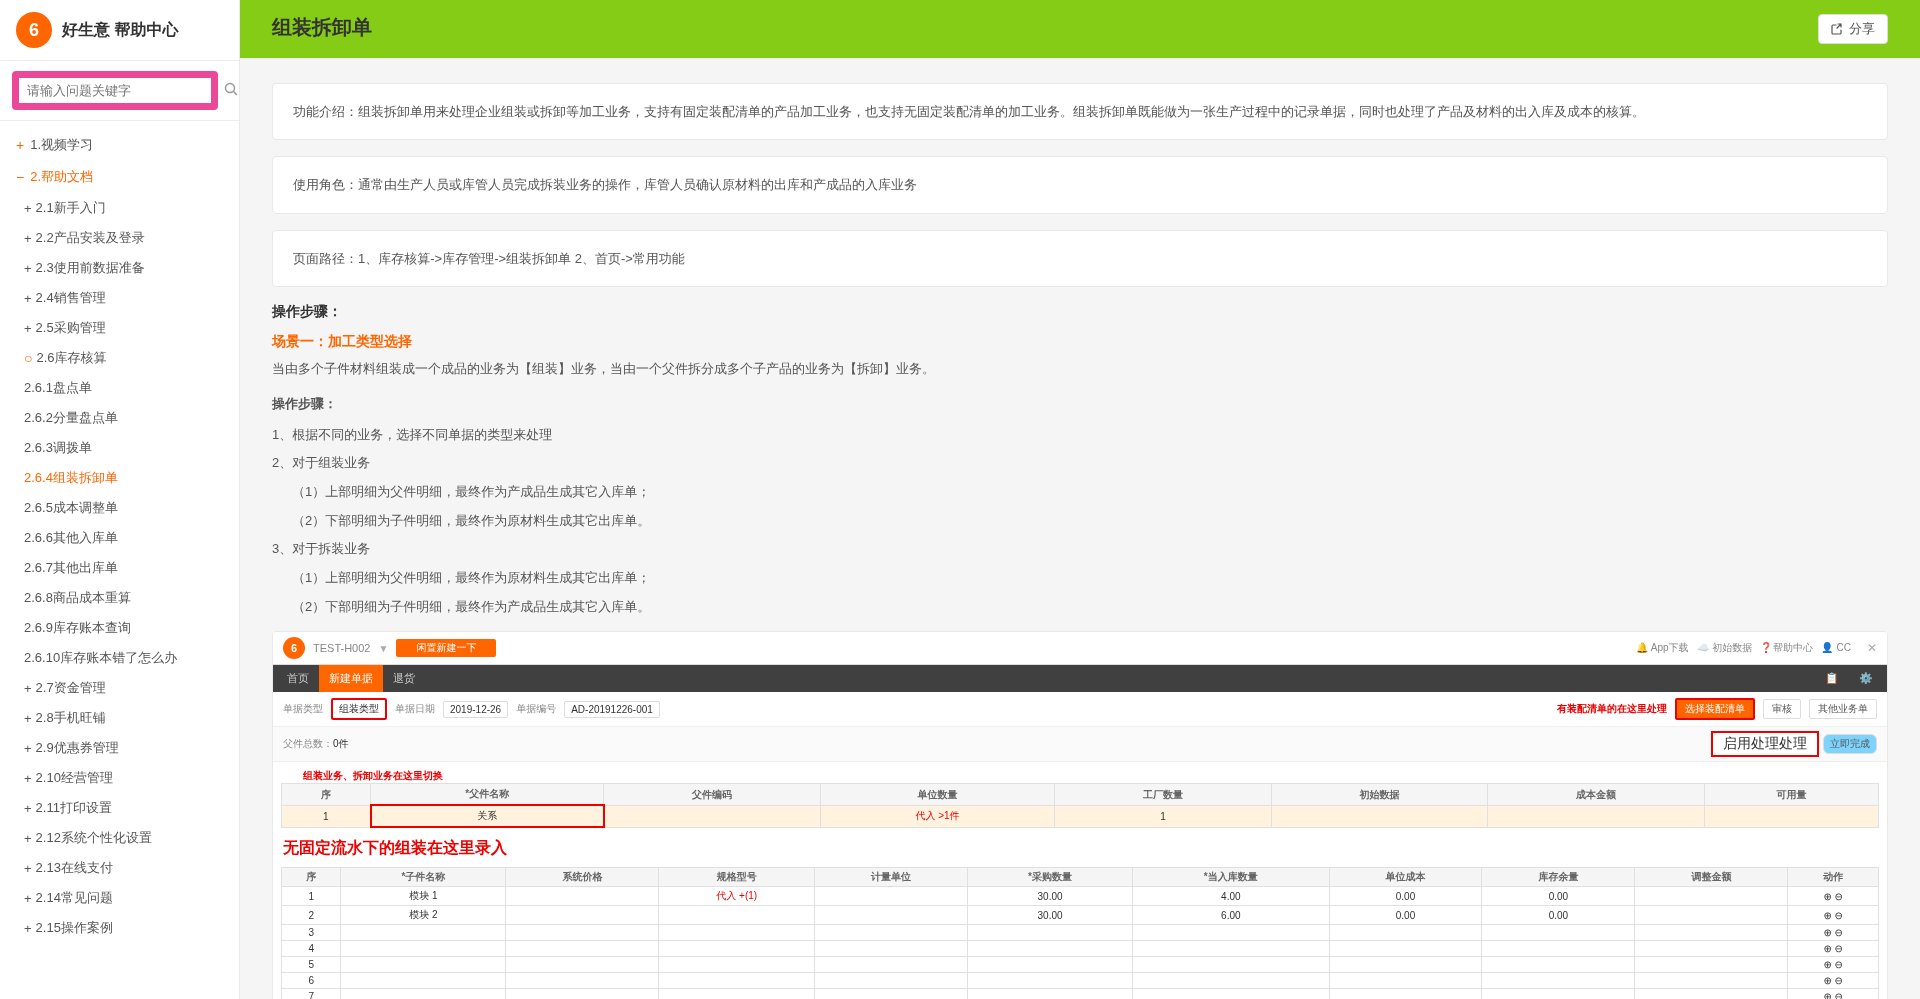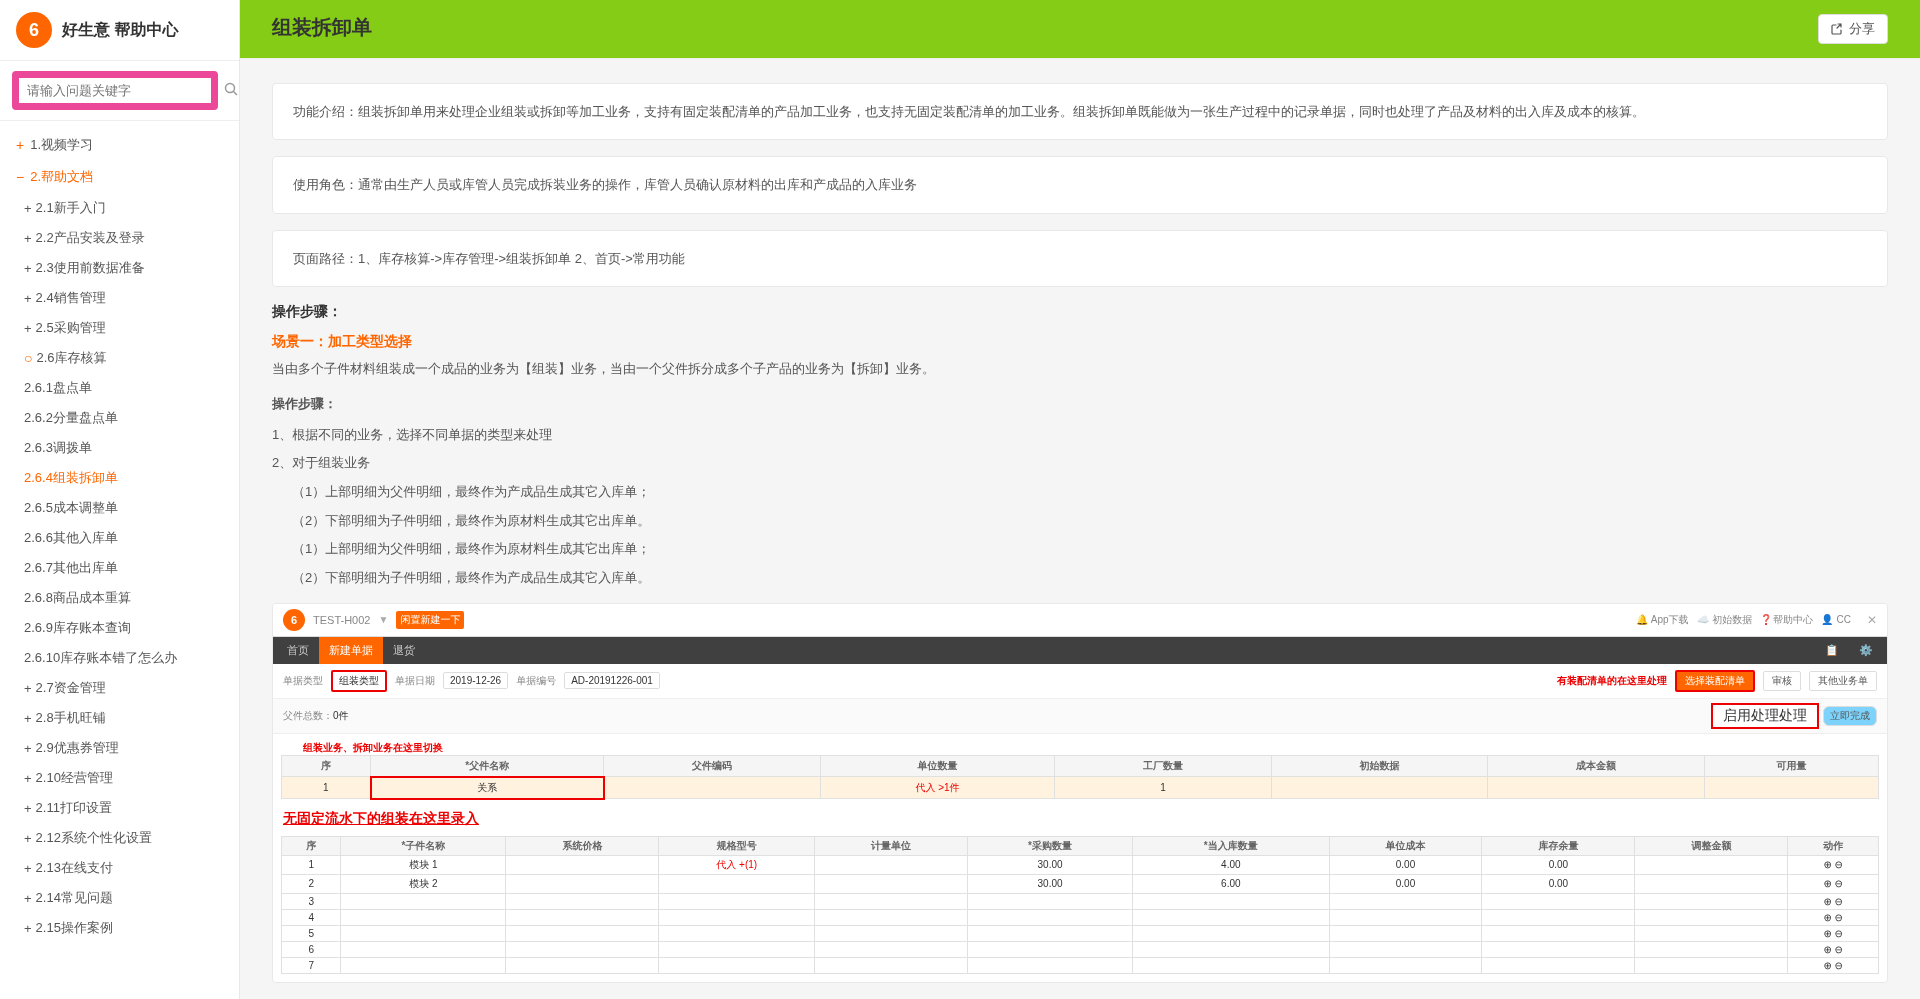--- a/index.html
+++ b/index.html
@@ -376,33 +376,34 @@
         <p>当由多个子件材料组装成一个成品的业务为【组装】业务，当由一个父件拆分成多个子产品的业务为【拆卸】业务。</p>
       </div>
       <div style="margin-top:10px;" class="content-text">
         <p style="font-weight:bold;">操作步骤：</p>
       </div>
       <div class="content-text" style="margin-top:6px;">
         <p>1、根据不同的业务，选择不同单据的类型来处理</p>
         <p>2、对于组装业务</p>
         <p class="indent1">（1）上部明细为父件明细，最终作为产成品生成其它入库单；</p>
         <p class="indent1">（2）下部明细为子件明细，最终作为原材料生成其它出库单。</p>
+        <p>3、对于拆装业务</p>
         <p class="indent1">（1）上部明细为父件明细，最终作为原材料生成其它出库单；</p>
         <p class="indent1">（2）下部明细为子件明细，最终作为产成品生成其它入库单。</p>
       </div>
 
       <div class="screenshot-container">
         <div class="inner-app-wrapper">
 
           <div class="inner-top-header">
 
             <div style="width:22px;height:22px;background:#f60;border-radius:50%;display:flex;align-items:center;justify-content:center;color:#fff;font-size:11px;font-weight:bold;">6</div>
             <span style="font-size:11px;color:#888;">TEST-H002</span>
             <span style="font-size:10px;color:#aaa;">▼</span>
-            <div style="background:#ff6600;color:#fff;padding:2px 4px;border-radius:2px;font-size:10px;cursor:pointer;">闲置新建一下</div>
+            <div style="background:#ff6600;color:#fff;padding:2px 20px;border-radius:2px;font-size:10px;cursor:pointer;">闲置新建一下</div>
             <div style="flex:1;"></div>
             <span style="font-size:10px;color:#888;">🔔 App下载 &nbsp; ☁️ 初始数据 &nbsp; ❓帮助中心 &nbsp; 👤 CC</span>
             <span style="font-size:12px;color:#aaa;margin-left:8px;cursor:pointer;">✕</span>
           </div>
 
           <div class="inner-nav">
             <div class="inner-nav-item">首页</div>
             <div class="inner-nav-item active">新建单据</div>
             <div class="inner-nav-item">退货</div>
             <div style="flex:1;"></div>
@@ -461,21 +462,21 @@
                   <td>1</td>
                   <td></td>
                   <td></td>
                   <td></td>
                 </tr>
               </tbody>
             </table>
           </div>
 
           <div style="padding:2px 10px 4px 10px;background:#fff;">
-            <span style="color:#e00;font-size:14px;font-weight:bold;text-decoration:underline;">无固定流水下的组装在这里录入</span>
+            <span style="color:#e00;font-size:16px;font-weight:bold;">无固定流水下的组装在这里录入</span>
           </div>
 
           <div class="inner-content">
             <table class="inner-sub-table">
               <thead>
                 <tr>
                   <th>序</th>
                   <th>*子件名称</th>
                   <th>系统价格</th>
                   <th>规格型号</th>

